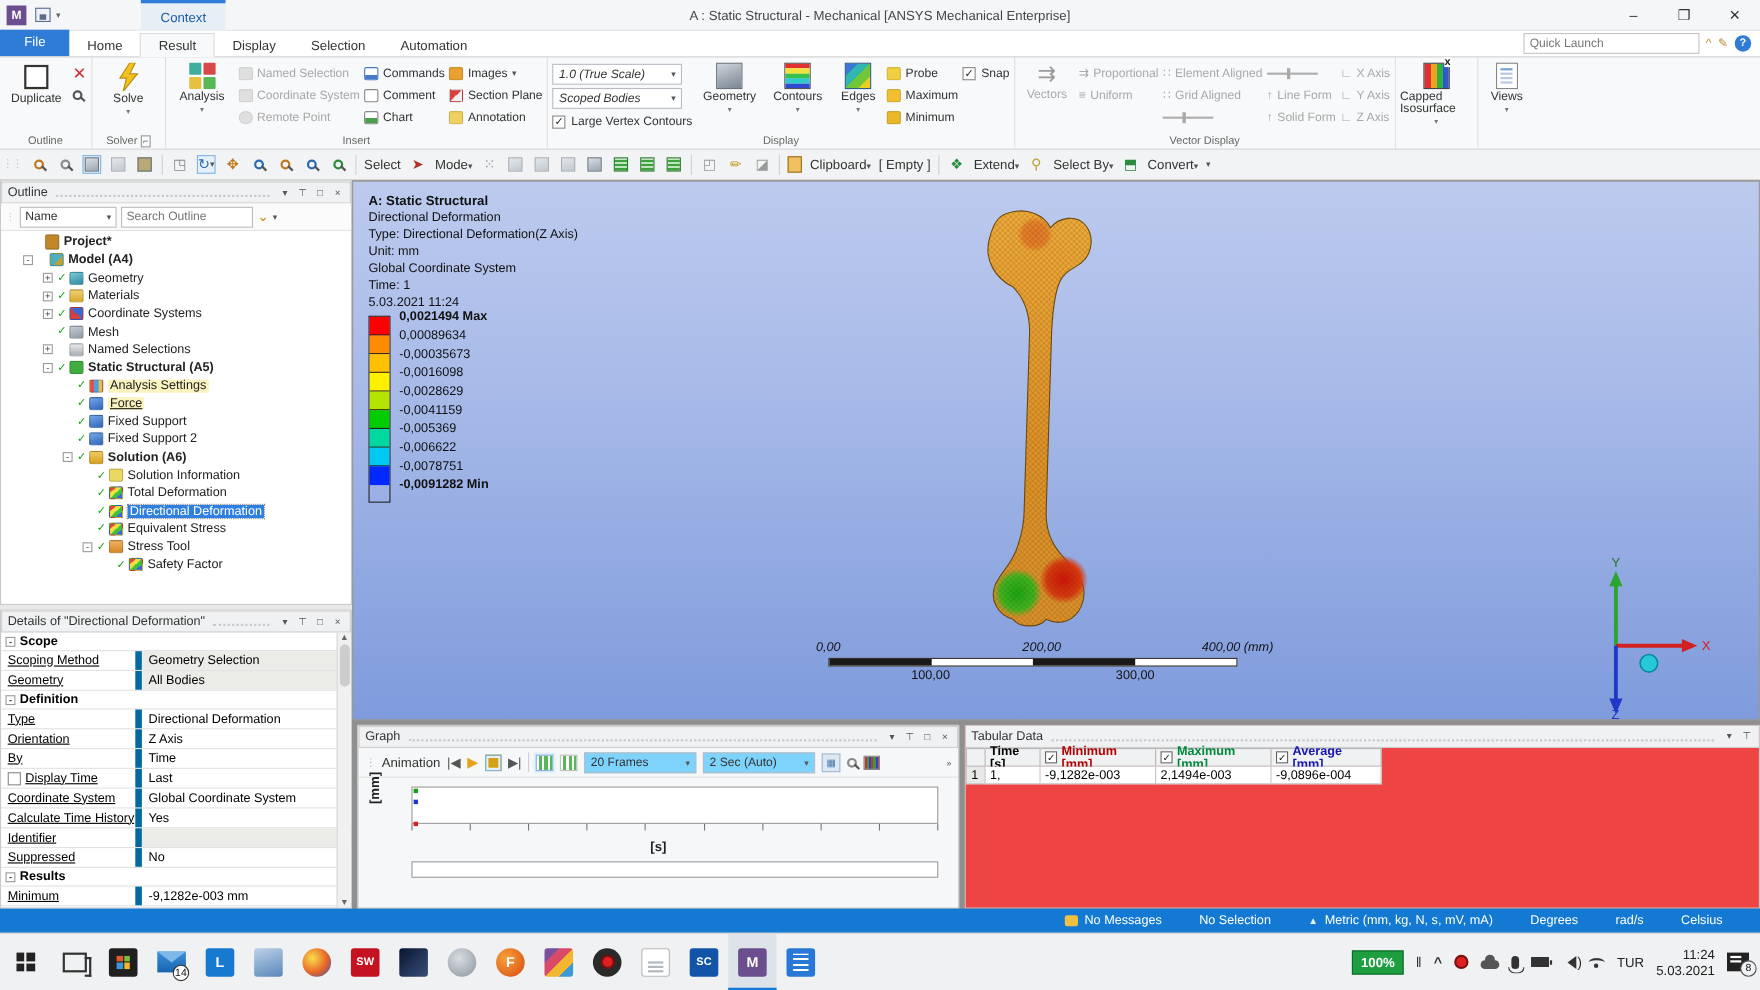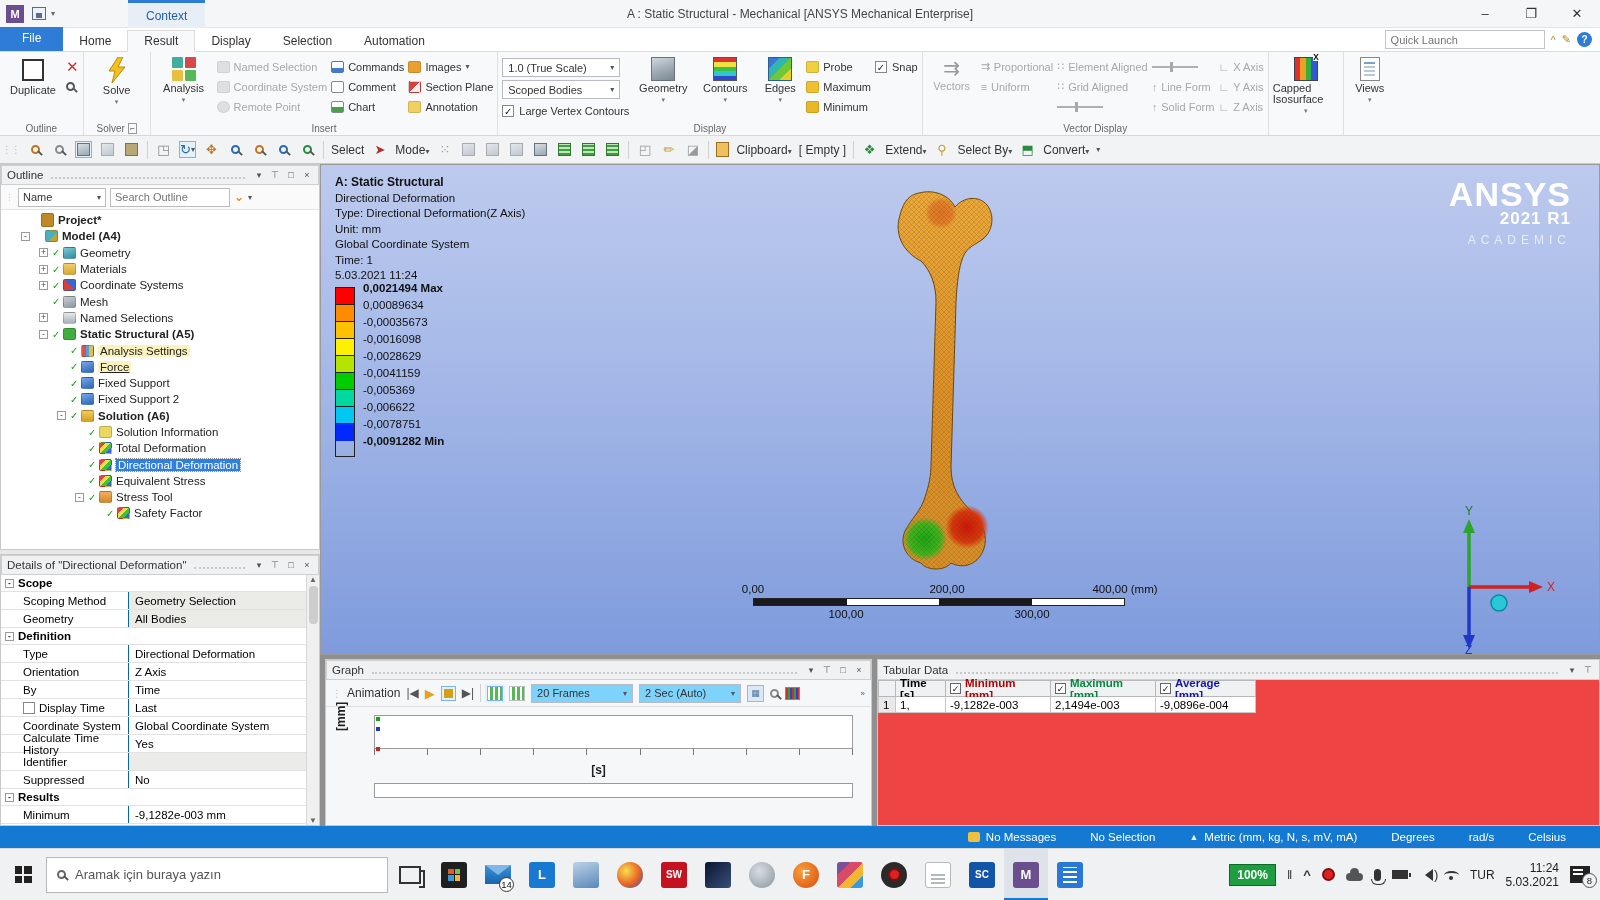--- a/index.html
+++ b/index.html
@@ -53,21 +53,21 @@
   .ic-cube { width:24px;height:24px; background:linear-gradient(160deg,#cfd6dd,#9aa4ae 60%,#7e8893); border:1px solid #6a737d; }
   .ic-contours { width:24px;height:24px; display:flex; flex-direction:column; border:1px solid #555; }
   .ic-contours span { flex:1; }
   .ic-edges { width:24px;height:24px; background:linear-gradient(135deg,#3a78d8 25%,#30b8b0 25% 50%,#70c838 50% 75%,#e8d020 75%); border:1px solid #2c5f8a; }
   .ic-vec { font-size:20px; color:#9a9a9a; line-height:22px;}
   .ic-capped { width:24px;height:24px; background:linear-gradient(90deg,#e03030 25%,#f0a020 25% 50%,#30b040 50% 75%,#3058d0 75%); border:1px solid #444; position:relative;}
   .ic-capped::after{ content:"x"; position:absolute; right:-2px; top:-6px; font-size:10px; font-weight:bold; color:#222; background:#fff; line-height:9px;}
   .ic-views { width:20px;height:24px; background:#fff; border:1px solid #888; position:relative; }
   .ic-views::after{content:"";position:absolute;left:3px;top:4px;width:11px;height:2px;background:#7aa0d0;box-shadow:0 4px 0 #b8c8e0,0 8px 0 #b8c8e0,0 12px 0 #b8c8e0;}
   .rsel { width:118px; height:19px; border:1px solid #b8bcc2; background:#fff; display:flex; align-items:center; padding:0 5px; justify-content:space-between; }
-  .rsel .v{ font-size:11px; color:#333; }
+  .rsel .v{ font-size:11px; color:#333;font-style:italic; }
   .rchk { display:flex; align-items:center; gap:5px; height:18px; }
   .cbox { width:12px;height:12px;border:1px solid #888;background:#fff; display:flex;align-items:center;justify-content:center;font-size:10px;color:#222;}
   .slider-ic { width:46px; height:10px; position:relative; }
   .slider-ic::before{content:"";position:absolute;left:0;right:0;top:4px;height:2px;background:#b0b0b0;}
   .slider-ic::after{content:"";position:absolute;left:18px;top:0;width:3px;height:10px;background:#a8a8a8;}
 
   
   .gtoolbar { height:28px; background:#f2f3f4; border-bottom:1px solid #c9c9c9; display:flex; align-items:center; gap:7px; padding:0 6px 0 2px; font-size:12px; color:#333; }
   .gt-handle { color:#c0c0c0; font-size:10px; letter-spacing:-1px; }
   .gt-ico { width:17px; height:17px; display:flex; align-items:center; justify-content:center; font-size:13px; color:#4a5a6a; flex:none; }
@@ -108,21 +108,21 @@
   .i-cs{background:linear-gradient(45deg,#d84040 50%,#3868d8 50%);} .i-mesh{background:linear-gradient(160deg,#c8ced4,#8d98a2);}
   .i-ns{background:linear-gradient(#e8e8e8,#a8b0b8);} .i-ss{background:#3fae3f;}
   .i-as{background:linear-gradient(90deg,#e05050 33%,#50a0e0 33% 66%,#e0c050 66%);}
   .i-force{background:linear-gradient(160deg,#74a8e8,#2f66b8);} .i-sol{background:linear-gradient(#f0cc60,#d8a020);}
   .i-si{background:#ead860;} .i-res{background:linear-gradient(135deg,#e84040 25%,#f0e040 25% 50%,#40c040 50% 75%,#4060e0 75%);}
   .i-st{background:linear-gradient(#f0b060,#d88828);}
 
   .details-panel { flex:1; margin-top:4px; display:flex; flex-direction:column; background:#fff; border:1px solid #c9c9c9; min-height:0;}
   .dbody { flex:1; overflow:hidden; position:relative; font-size:11.5px; }
   .drow { display:flex; height:18px; border-bottom:1px solid #e2e2e2; align-items:center; }
-  .drow .dl { width:128px; padding-left:22px; border-right:1px solid #0369a1; height:100%; display:flex; align-items:center; gap:4px;}
+  .drow .dl { width:128px; padding-left:6px; border-right:6px solid #0369a1; height:100%; display:flex; align-items:center; gap:4px;text-decoration:underline;}
   .drow .dv { flex:1; padding-left:6px; height:100%; display:flex; align-items:center; }
   .drow .dv.shade { background:#ebebe7; }
   .dcat { height:17px; display:flex; align-items:center; font-weight:bold; border-bottom:1px solid #e2e2e2; padding-left:4px; gap:4px;}
   .dcat .exp { width:9px;height:9px;border:1px solid #9a9a9a;font-size:8.5px;line-height:7px;text-align:center;color:#444;background:#fff;}
   .dscroll { position:absolute; right:0; top:0; bottom:0; width:13px; background:#f0f0f0; border-left:1px solid #d8d8d8; display:flex; flex-direction:column; justify-content:space-between; align-items:center; font-size:8px; color:#666; }
   .dthumb { width:9px; height:38px; background:#cdcdcd; border-radius:4px; margin-top:2px;}
 
   
   .rightcol { flex:1; display:flex; flex-direction:column; min-width:0; }
   .viewport { height:491px; position:relative; background:linear-gradient(180deg,#bdcaee 0%,#a3b7e7 45%,#7f9bdc 100%); overflow:hidden; border:1px solid #9a9a9a; }
@@ -133,21 +133,21 @@
   .lbar span { height:17px; border-bottom:1px solid #222; }
   .lbar span:last-child { border-bottom:none; }
   .lvals { margin-left:8px; transform:translateY(-7px); font-size:11.5px; color:#101010; }
   .lvals div { height:17px; line-height:17px; }
   .lvals .bold { font-weight:bold; }
   .ansys-logo { position:absolute; right:28px; top:14px; text-align:right; color:#fff; }
   .ansys-logo .brand { font-size:34px; font-weight:bold; letter-spacing:1px; line-height:30px; }
   .ansys-logo .ver { font-size:17px; font-weight:bold; letter-spacing:1px; }
   .ansys-logo .ed { font-size:12px; letter-spacing:5px; color:#e8ecf8; margin-top:4px;}
   .ruler { position:absolute; left:432px; top:418px; width:372px; font-size:11.5px; color:#111; }
-  .rtop { position:relative; height:15px; }
+  .rtop { position:relative; height:15px;font-style:italic; }
   .rtop span, .rbot span { position:absolute; transform:translateX(-50%); white-space:nowrap; }
   .rbar { height:8px; display:flex; border:1px solid #222; background:#fff; }
   .rbar span { flex:1; }
   .rbar .blk { background:#1a1a1a; }
   .rbot { position:relative; height:15px; margin-top:2px; }
   .triad { position:absolute; right:40px; top:340px; }
 
   
   .bottom { flex:1; display:flex; gap:5px; padding:4px 0 0 5px; background:#8f8f8f; min-height:0;}
   .graph-panel { width:547px; background:#f6f7f8; border:1px solid #c9c9c9; display:flex; flex-direction:column; }
@@ -853,25 +853,20 @@
               <path d="M0 5 L5 0 M0 0 L5 5" stroke="#5d3c08" stroke-width="0.45" opacity="0.45"></path>
             </pattern>
           </defs>
           <path id="boneShape" d="M40,6 C55,2 70,8 76,20 C84,10 100,8 108,18 C116,28 114,44 104,52 C96,58 88,60 84,70 C80,80 78,95 77,115 L72,280 C72,300 80,312 92,324 C104,336 110,350 104,364 C98,378 84,382 72,376 C66,384 48,384 42,376 C28,372 20,358 26,344 C32,332 42,324 46,310 C50,298 52,288 52,278 L57,115 C57,98 52,84 42,74 C26,66 16,50 20,32 C24,14 30,8 40,6 Z" fill="url(#boneG)" stroke="#6b4a10" stroke-width="1"></path>
           <circle cx="46" cy="352" r="22" fill="url(#greenB)"></circle>
           <circle cx="88" cy="340" r="22" fill="url(#redB)"></circle>
           <circle cx="62" cy="26" r="16" fill="url(#redB)" opacity="0.35"></circle>
           <path d="M40,6 C55,2 70,8 76,20 C84,10 100,8 108,18 C116,28 114,44 104,52 C96,58 88,60 84,70 C80,80 78,95 77,115 L72,280 C72,300 80,312 92,324 C104,336 110,350 104,364 C98,378 84,382 72,376 C66,384 48,384 42,376 C28,372 20,358 26,344 C32,332 42,324 46,310 C50,298 52,288 52,278 L57,115 C57,98 52,84 42,74 C26,66 16,50 20,32 C24,14 30,8 40,6 Z" fill="url(#meshP)" stroke="none"></path>
         </svg>
 
-        <div class="ansys-logo">
-          <div class="brand">ANSYS</div>
-          <div class="ver">2021 R1</div>
-          <div class="ed">ACADEMIC</div>
-        </div>
 
         <div class="ruler">
           <div class="rtop">
             <span style="left:0;">0,00</span>
             <span style="left:194px;">200,00</span>
             <span style="left:372px;">400,00 (mm)</span>
           </div>
           <div class="rbar">
             <span class="blk"></span>
               <span></span>
@@ -1020,24 +1015,20 @@
 
   <div class="taskbar">
     <div class="tb-start">
         <div class="winlogo">
           <span></span>
           <span></span>
           <span></span>
           <span></span>
         </div>
       </div>
-    <div class="tb-search">
-      <span class="mag" style="border-color:#666;"></span>
-      <span>Aramak için buraya yazın</span>
-    </div>
     <div class="tb-apps">
       <div class="tb-app">
           <div class="tv-ico"></div>
         </div>
       <div class="tb-app">
           <div class="tile" style="background:#1f1f1f;">
             <span class="winlogo" style="width:12px;height:12px;gap:1px;">
               <span style="background:#e05a2b;"></span>
               <span style="background:#7bbf3a;"></span>
               <span style="background:#3a9ad9;"></span>

